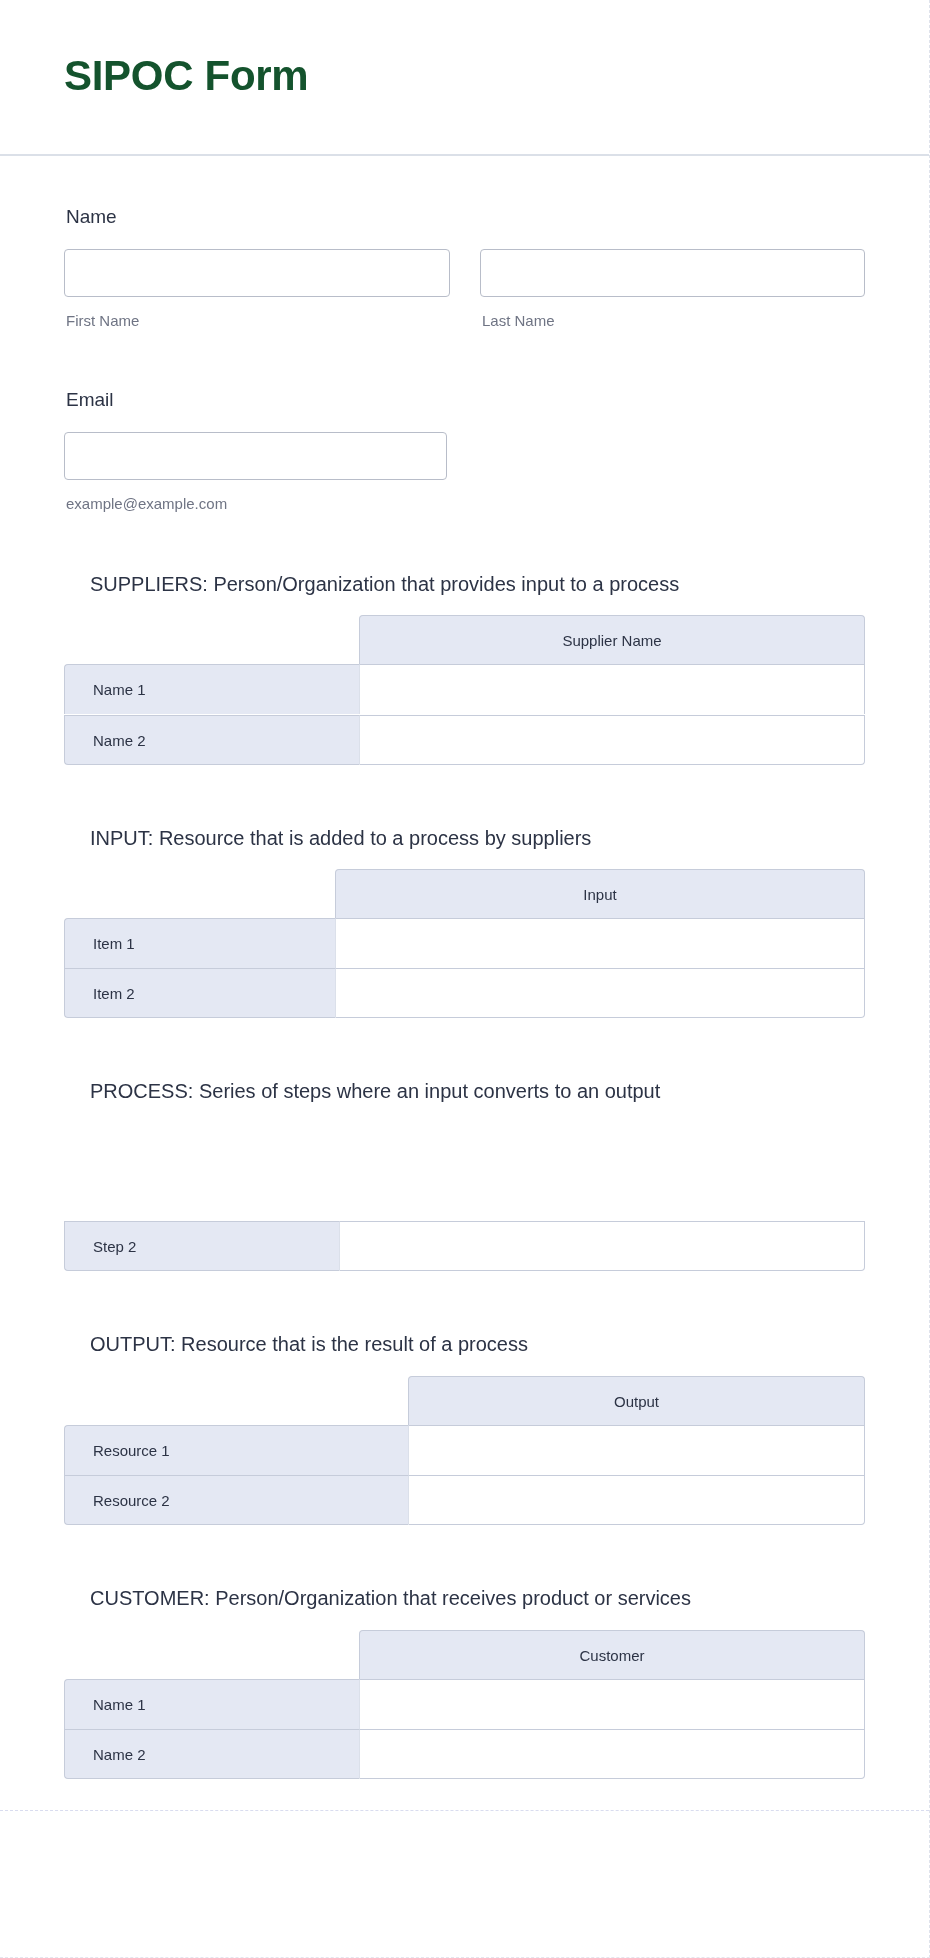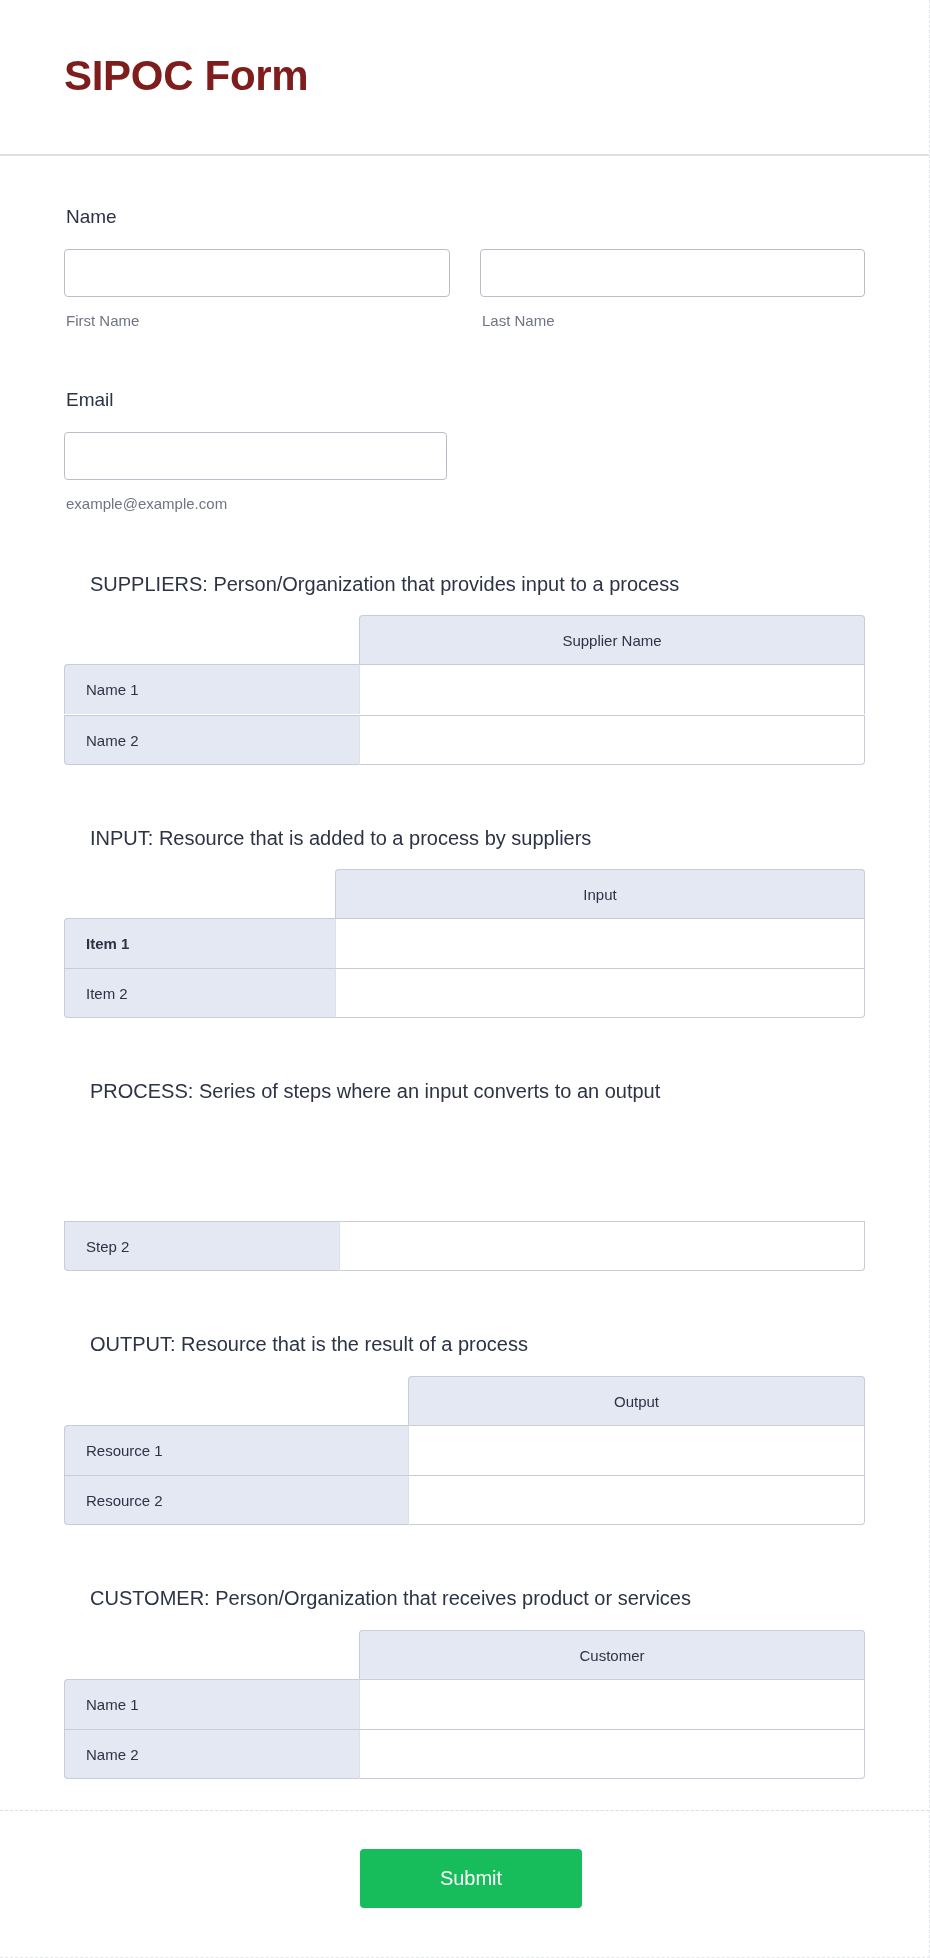--- a/index.html
+++ b/index.html
@@ -3,21 +3,21 @@
   <meta charset="utf-8">
   <style>
     * { box-sizing: border-box; margin: 0; padding: 0; }
     html, body {
       width: 930px; height: 1958px; background: #ffffff;
       font-family: "Liberation Sans", "DejaVu Sans", sans-serif;
       color: #2c3345; overflow: hidden;
     }
     .page { position: relative; width: 930px; height: 1958px; border-right: 1px dashed #dfe3ec; border-bottom: 1px dashed #e4e7ef; }
     .header { position: absolute; left: 0; top: 0; width: 929px; height: 156px; border-bottom: 2px solid #dbe0e8; }
-    .form-title { position: absolute; left: 64px; top: 52px; font-size: 42px; font-weight: bold; color: #7f1d1d; letter-spacing: -0.3px; }
+    .form-title { position: absolute; left: 64px; top: 52px; font-size: 42px; font-weight: bold; color: #14532d; letter-spacing: -0.3px; }
 
     .field-label { position: absolute; left: 66px; font-size: 19px; color: #2c3345; }
     .text-input {
       position: absolute; height: 48px; border: 1px solid #b8bdc9; border-radius: 4px;
       background: #ffffff; font-size: 16px; padding: 0 12px; color: #2c3345;
       font-family: "Liberation Sans", sans-serif; outline: none;
     }
     .sub-label { position: absolute; left: 66px; font-size: 15px; color: #6f7484; }
 
     .section-title { position: absolute; left: 66px; font-size: 20px; color: #2c3345; white-space: nowrap; margin-left: 24px; }
@@ -30,21 +30,21 @@
       display: flex; align-items: center; justify-content: center;
       font-size: 15px; color: #2c3345;
     }
     .matrix .row {
       position: absolute; left: 0; right: 0; height: 50px;
       display: flex;
     }
     .matrix .row-label {
       height: 100%; background: #e4e8f3;
       border-left: 1px solid #c6ccda; border-top: 1px solid #c6ccda;
-      display: flex; align-items: center; padding-left: 21px;
+      display: flex; align-items: center; padding-left: 28px;
       font-size: 15px; color: #2c3345;
     }
     .matrix .cell {
       flex: 1; height: 100%; background: #ffffff;
       border-top: 1px solid #c6ccda; border-right: 1px solid #c6ccda; border-left: 1px solid #dbe0ea;
     }
     .matrix .cell input {
       width: 100%; height: 100%; border: none; outline: none; background: transparent;
       padding: 0 12px; font-size: 15px; font-family: "Liberation Sans", sans-serif; color: #2c3345;
     }
@@ -88,21 +88,21 @@
     <div class="row last" style="top:100px;">
       <div class="row-label" style="width:295px;">Name 2</div>
       <div class="cell"><input type="text" value="" style=""></div>
     </div>
   </div>
 
   <div class="section-title" style="top:827px;">INPUT: Resource that is added to a process by suppliers</div>
   <div class="matrix" style="top:869px; height:150px;">
     <div class="col-head" style="left:271px;">Input</div>
     <div class="row first" style="top:49px;">
-      <div class="row-label" style="width:271px;font-weight:bold;">Item 1</div>
+      <div class="row-label" style="width:271px;">Item 1</div>
       <div class="cell"><input type="text" value="" style=""></div>
     </div>
     <div class="row last" style="top:99px;">
       <div class="row-label" style="width:271px;">Item 2</div>
       <div class="cell"><input type="text" value="" style=""></div>
     </div>
   </div>
 
   <div class="section-title" style="top:1080px;">PROCESS: Series of steps where an input converts to an output</div>
   <div class="matrix" style="top:1122px; height:150px;">
@@ -132,14 +132,13 @@
       <div class="row-label" style="width:295px;">Name 1</div>
       <div class="cell"><input type="text" value="" style=""></div>
     </div>
     <div class="row last" style="top:99px;">
       <div class="row-label" style="width:295px;">Name 2</div>
       <div class="cell"><input type="text" value="" style=""></div>
     </div>
   </div>
 
   <div class="footer-divider"></div>
-  <button class="submit-button" type="button">Submit</button>
 </div>
 
 </body></html>

